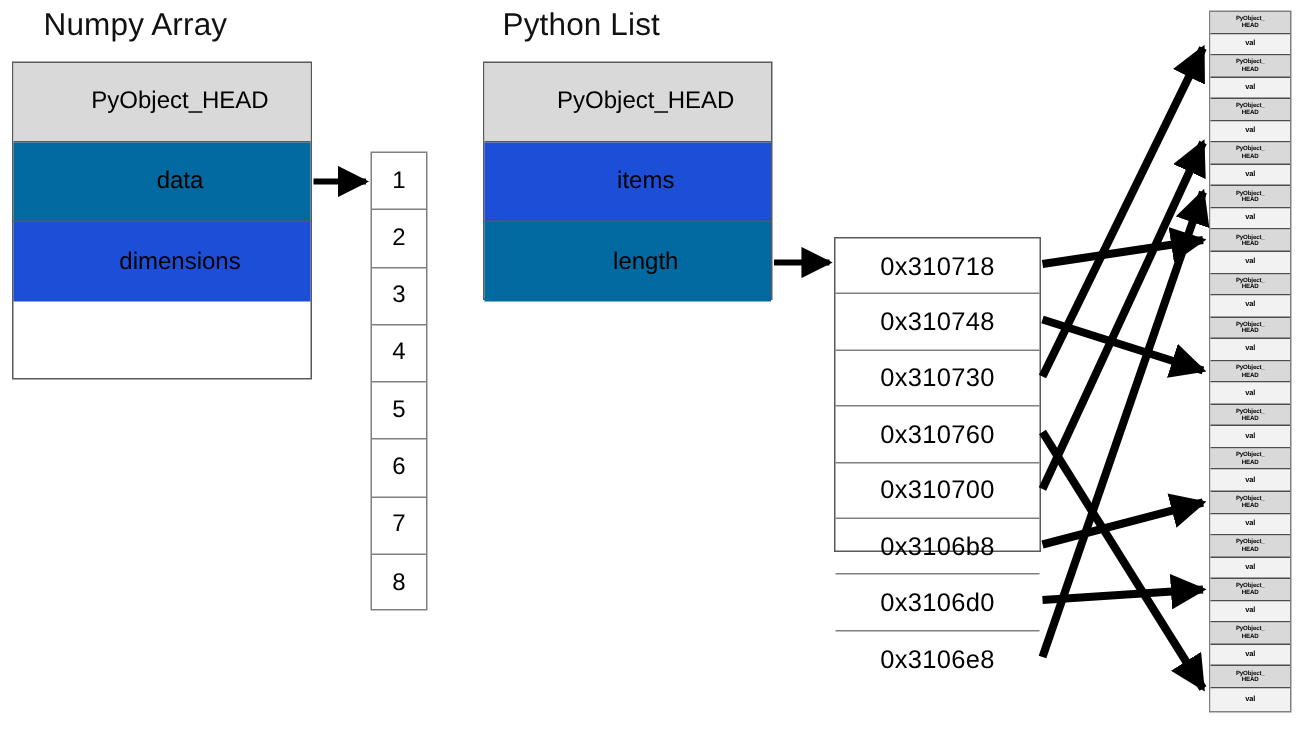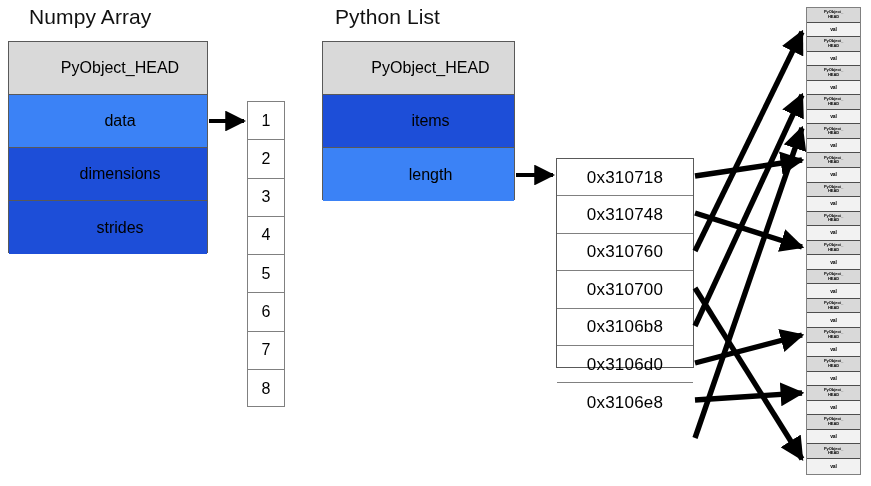--- a/index.html
+++ b/index.html
@@ -50,21 +50,21 @@
     align-items: center;
     justify-content: center;
     font-size: 16px;
     line-height: 1;
     color: #000000;
     white-space: nowrap;
     padding-left: 24px;
   }
   .struct-row:last-child { border-bottom: none; }
   .shade-dark  { background: #d9d9d9; }
-  .shade-light { background: #3b82f6; }
+  .shade-light { background: #0369a1; }
   .shade-none  { background: #1d4ed8; }
 
   
   #numpy-struct { left: 8px; top: 41px; width: 200px; height: 212px; }
   #numpy-struct .struct-row { height: 53px; }
 
   
   #pylist-struct { left: 322px; top: 41px; width: 193px; height: 159px; }
   #pylist-struct .struct-row { height: 53px; }
 
@@ -161,21 +161,20 @@
 
 <div id="canvas">
 
   <div class="diagram-title" id="title-numpy">Numpy Array</div>
   <div class="diagram-title" id="title-pylist">Python List</div>
 
   <div class="struct-box" id="numpy-struct">
     <div class="struct-row shade-dark">PyObject_HEAD</div>
     <div class="struct-row shade-light">data</div>
     <div class="struct-row shade-none">dimensions</div>
-    <div class="struct-row shade-none">strides</div>
   </div>
 
   <div id="numpy-buffer">
     <div class="buf-cell">1</div>
     <div class="buf-cell">2</div>
     <div class="buf-cell">3</div>
     <div class="buf-cell">4</div>
     <div class="buf-cell">5</div>
     <div class="buf-cell">6</div>
     <div class="buf-cell">7</div>
@@ -184,20 +183,21 @@
 
   <div class="struct-box" id="pylist-struct">
     <div class="struct-row shade-dark">PyObject_HEAD</div>
     <div class="struct-row shade-none">items</div>
     <div class="struct-row shade-light">length</div>
   </div>
 
   <div id="ptr-array">
     <div class="ptr-cell">0x310718</div>
     <div class="ptr-cell">0x310748</div>
+    <div class="ptr-cell">0x310730</div>
     <div class="ptr-cell">0x310760</div>
     <div class="ptr-cell">0x310700</div>
     <div class="ptr-cell">0x3106b8</div>
     <div class="ptr-cell">0x3106d0</div>
     <div class="ptr-cell">0x3106e8</div>
   </div>
 
   <div id="object-column">
       <div class="obj-cell obj-head">
         <span>PyObject_</span>

